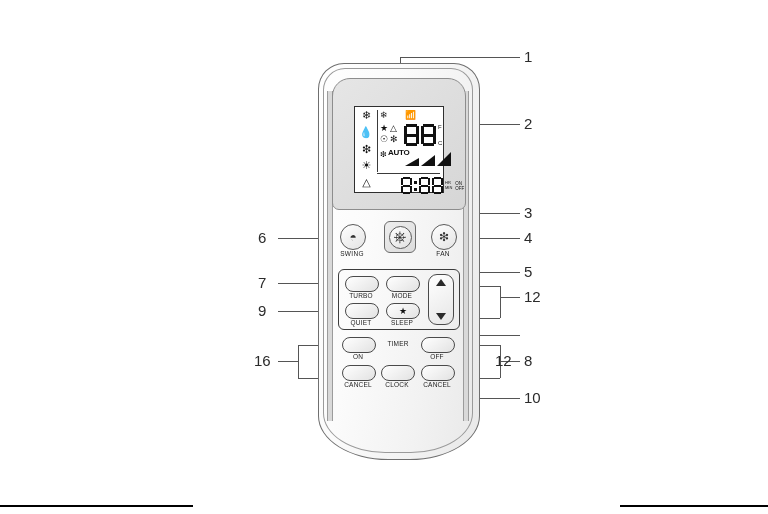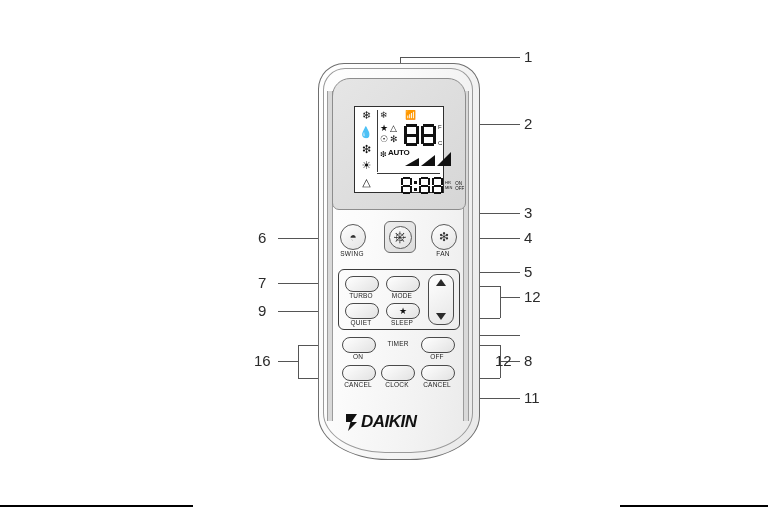--- a/index.html
+++ b/index.html
@@ -182,21 +182,21 @@
 <div class="leadv" style="left:398px;top:385px;height:13px;"></div>
 
 <div class="callout" style="left:524px;top:48px;">1</div>
 <div class="callout" style="left:524px;top:115px;">2</div>
 <div class="callout" style="left:524px;top:204px;">3</div>
 <div class="callout" style="left:524px;top:229px;">4</div>
 <div class="callout" style="left:524px;top:263px;">5</div>
 <div class="callout" style="left:524px;top:288px;">12</div>
 <div class="callout" style="left:495px;top:326px;margin-top:26px;">12</div>
 <div class="callout" style="left:524px;top:352px;">8</div>
-<div class="callout" style="left:524px;top:389px;">11</div>
+<div class="callout" style="left:524px;top:389px;">10</div>
 
 <div class="callout" style="left:258px;top:229px;">6</div>
 <div class="callout" style="left:258px;top:274px;">7</div>
 <div class="callout" style="left:258px;top:302px;">9</div>
 <div class="callout" style="left:254px;top:352px;">16</div>
 
 <div id="remote">
 
   <div class="shell"></div>
   <div class="shell-inner"></div>
@@ -370,23 +370,17 @@
     <div class="tbtn" style="left:24px;top:30px;"></div>
     <div class="tlabel" style="left:18px;top:46px;">CANCEL</div>
 
     <div class="tbtn" style="left:63px;top:30px;"></div>
     <div class="tlabel" style="left:57px;top:46px;">CLOCK</div>
 
     <div class="tbtn" style="left:103px;top:30px;"></div>
     <div class="tlabel" style="left:97px;top:46px;">CANCEL</div>
   </div>
 
-  <div class="logo">
-    <svg class="mark" viewBox="0 0 13 17">
-      <polygon points="0,0 11,0 5.5,8 11,8 2,17 4.5,8 0,8" fill="#111"></polygon>
-    </svg>
-    <span class="word">DAIKIN</span>
-  </div>
 
 </div>
 
 <div class="botrule" style="left:0px;top:505px;width:193px;"></div>
 <div class="botrule" style="left:620px;top:505px;width:148px;"></div>
 
 </body></html>

